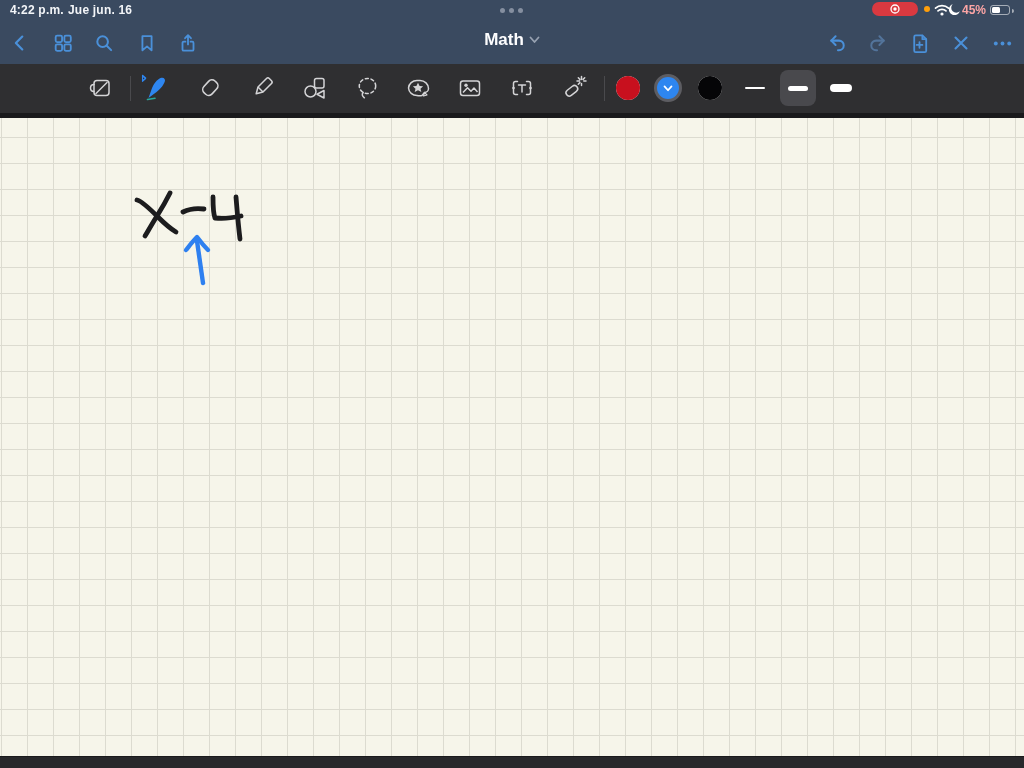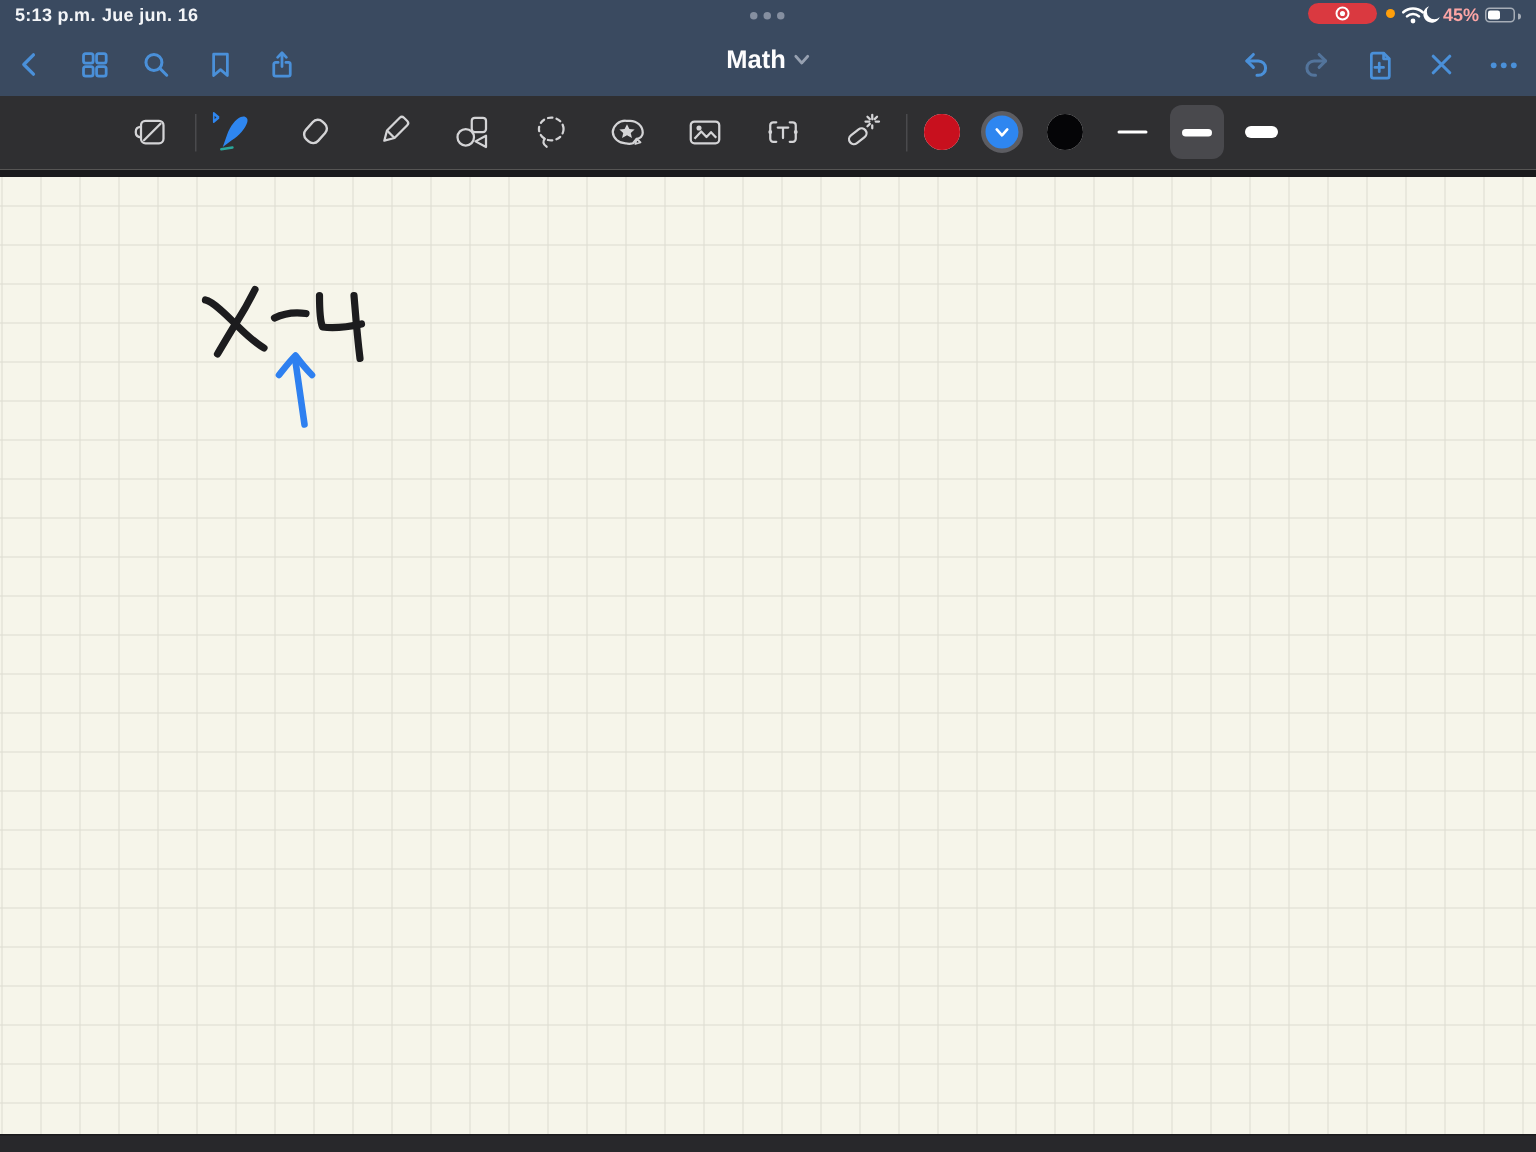--- a/index.html
+++ b/index.html
@@ -47,21 +47,21 @@
   .ink-svg { position:absolute; top:118px; left:0; width:1024px; height:638px; pointer-events:none; }
 
   .bottom-bar { position:absolute; bottom:0; left:0; width:1024px; height:12px; background:#28282b; border-top:1px solid #1a1a1c; }
 </style>
 </head>
 <body>
 
 <div class="screen">
 
   <div class="topbar">
-    <span class="status-time">5:13 p.m.</span>
+    <span class="status-time">4:22 p.m.</span>
     <span class="status-date">Jue jun. 16</span>
 
     <div class="handle-dots">
         <i></i>
         <i></i>
         <i></i>
       </div>
 
     <div class="rec-pill">
       <svg width="12" height="12" viewBox="0 0 12 12">

